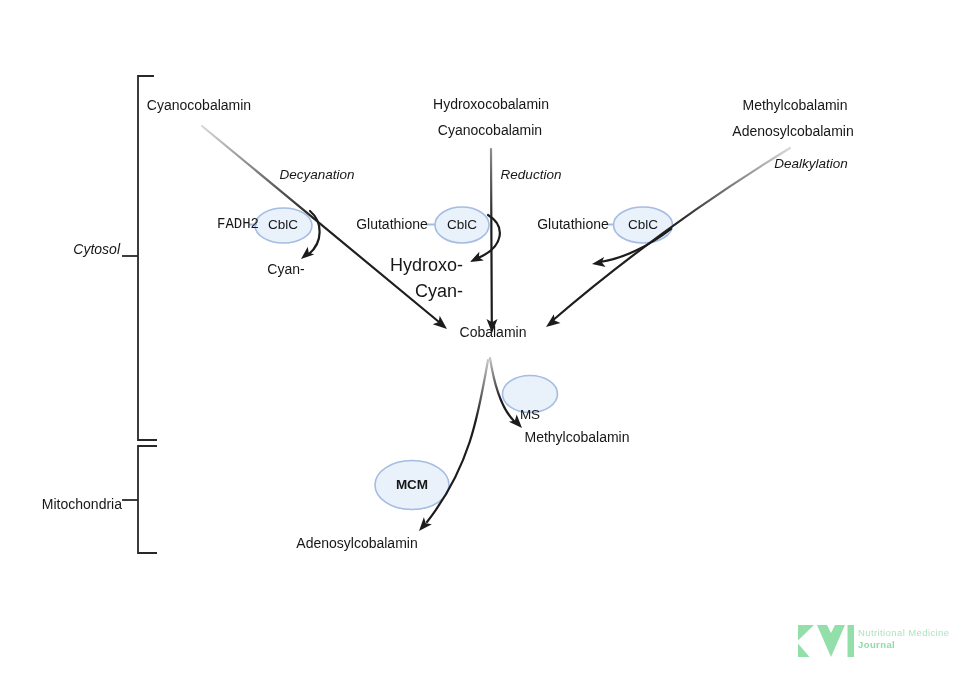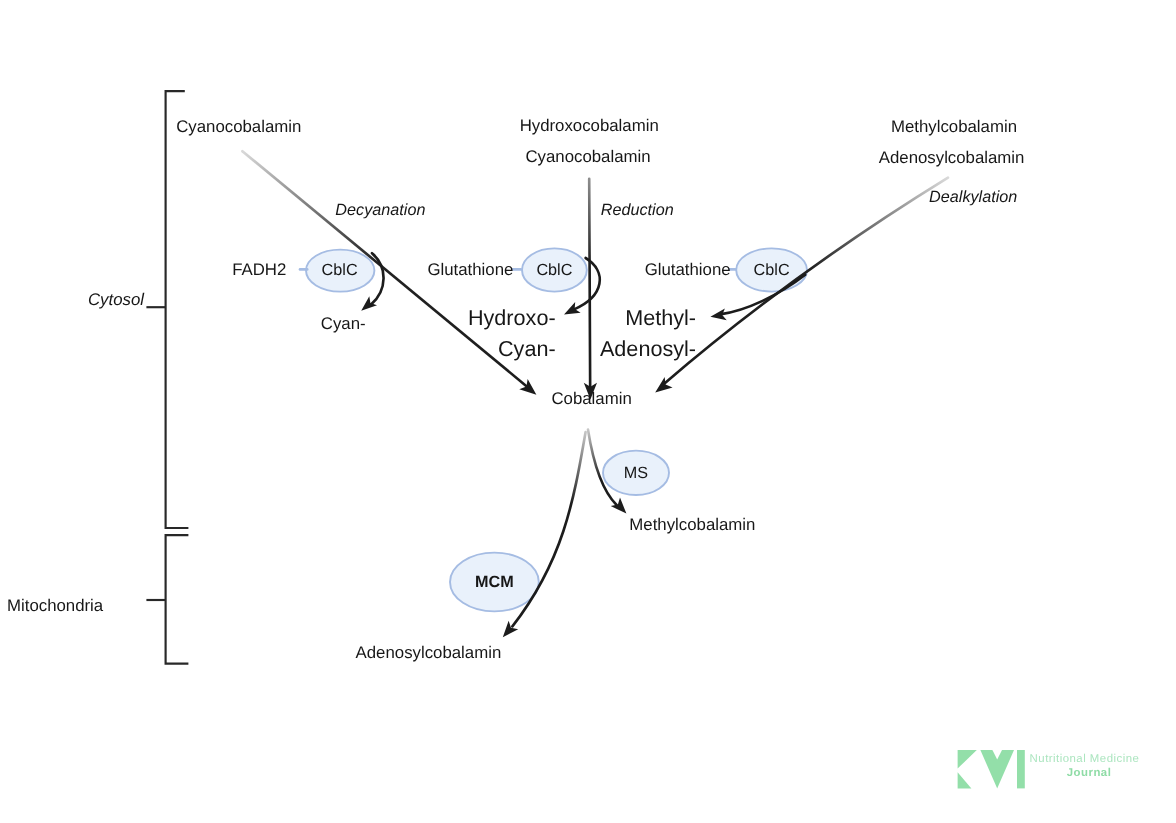--- a/index.html
+++ b/index.html
@@ -119,57 +119,53 @@
         <polygon points="0,0 16,0 0,15.5"></polygon>
         <polygon points="0,18.5 11.5,32 0,32"></polygon>
         <polygon points="19,0 47,0 33,32"></polygon>
         <rect x="49.5" y="0" width="6.5" height="32"></rect>
       </g>
       <polygon points="29,0 37,0 33,8" fill="#ffffff"></polygon>
     </g>
   </svg>
 
   <div class="lbl side" style="right:860px;top:249px;font-style:italic;">Cytosol</div>
-  <div class="lbl side" style="right:894px;top:504px;">Mitochondria</div>
+  <div class="lbl side" style="right:858px;top:504px;">Mitochondria</div>
 
   <div class="lbl" style="left:199px;top:105px;">Cyanocobalamin</div>
   <div class="lbl" style="left:491px;top:104px;">Hydroxocobalamin</div>
   <div class="lbl" style="left:490px;top:130px;">Cyanocobalamin</div>
   <div class="lbl" style="left:795px;top:105px;">Methylcobalamin</div>
   <div class="lbl" style="left:793px;top:131px;">Adenosylcobalamin</div>
 
   <div class="lbl proc" style="left:317px;top:175px;">Decyanation</div>
   <div class="lbl proc" style="left:531px;top:175px;">Reduction</div>
   <div class="lbl proc" style="left:811px;top:164px;">Dealkylation</div>
 
-  <div class="lbl" style="left:216px;top:224px;">FADH2</div>
+  <div class="lbl" style="left:238px;top:224px;font-family:Liberation Mono, monospace;">FADH2</div>
   <div class="lbl" style="left:392px;top:224px;">Glutathione</div>
   <div class="lbl" style="left:573px;top:224px;">Glutathione</div>
 
   <div class="lbl enzyme" style="left:283px;top:225px;">CblC</div>
   <div class="lbl enzyme" style="left:462px;top:225px;">CblC</div>
   <div class="lbl enzyme" style="left:643px;top:225px;">CblC</div>
-  <div class="lbl enzyme" style="left:530px;top:394px;">MS</div>
+  <div class="lbl enzyme" style="left:530px;top:415px;">MS</div>
   <div class="lbl enzyme" style="left:412px;top:485px;font-weight:bold;">MCM</div>
 
   <div class="lbl" style="left:286px;top:269px;">Cyan-</div>
   <div class="lbl small-stack" style="right:517px;top:252px;">
     <div>Hydroxo-</div>
     <div>Cyan-</div>
-  </div>
-  <div class="lbl small-stack" style="right:400px;top:252px;">
-    <div>Methyl-</div>
-    <div>Adenosyl-</div>
   </div>
 
   <div class="lbl" style="left:493px;top:332px;">Cobalamin</div>
 
   <div class="lbl" style="left:577px;top:437px;">Methylcobalamin</div>
   <div class="lbl" style="left:357px;top:543px;">Adenosylcobalamin</div>
 
   <div class="logo-text" style="left:858px;top:627px;">
     <span style="color: rgb(171, 229, 191);">Nutritional Medicine</span>
   </div>
   <div class="logo-text bold" style="left:858px;top:639px;">
-    <span style="color: rgb(143, 220, 166); margin-left: 31px;">Journal</span>
+    <span style="color: rgb(143, 220, 166);">Journal</span>
   </div>
 
 </div>
 
 </body></html>

